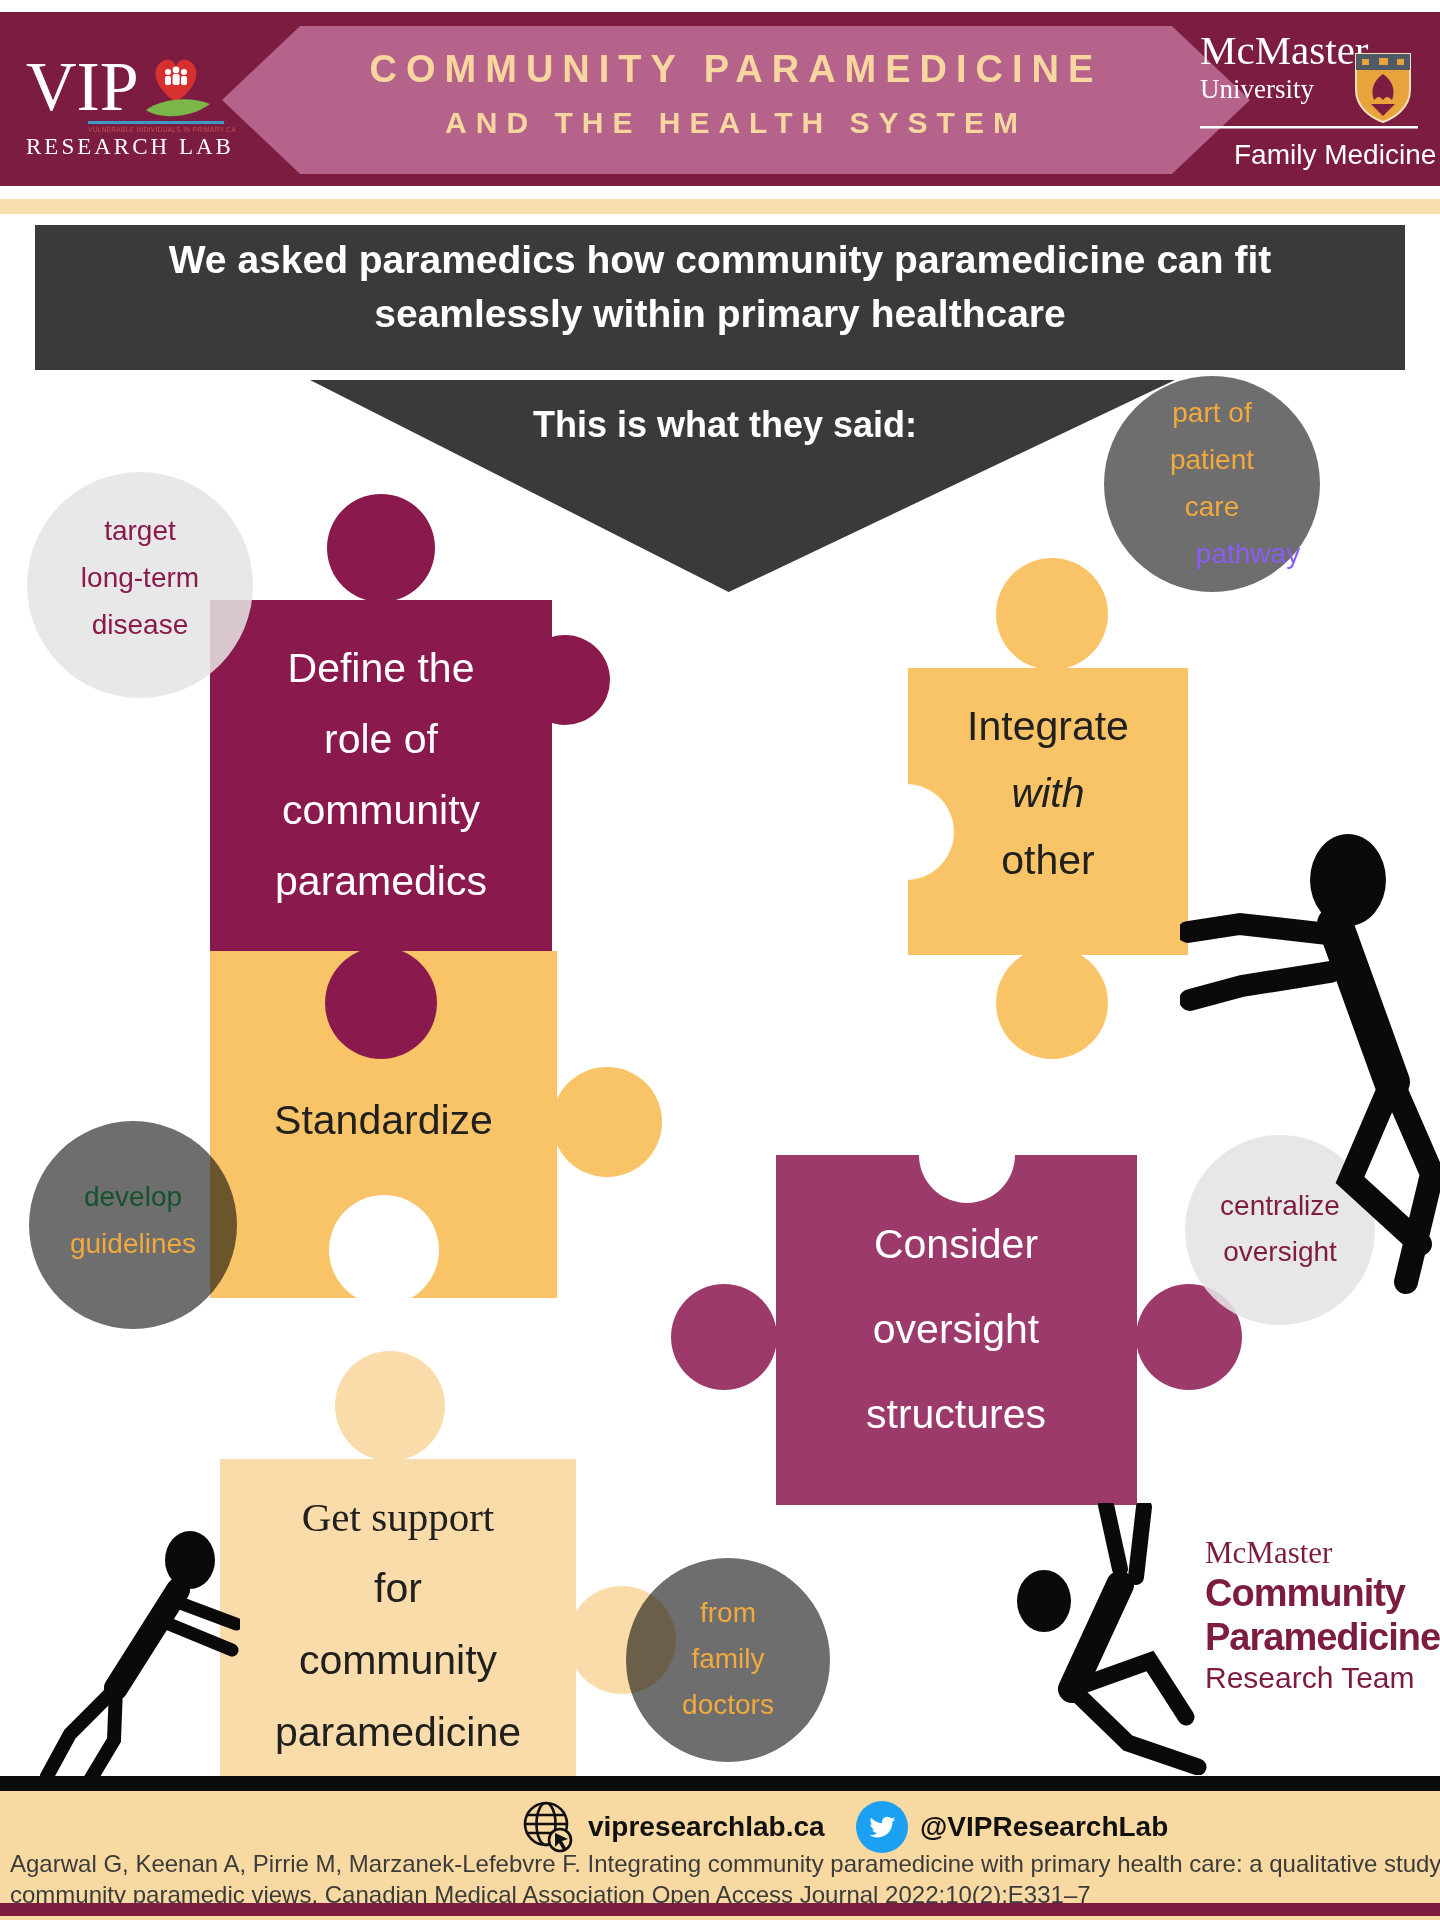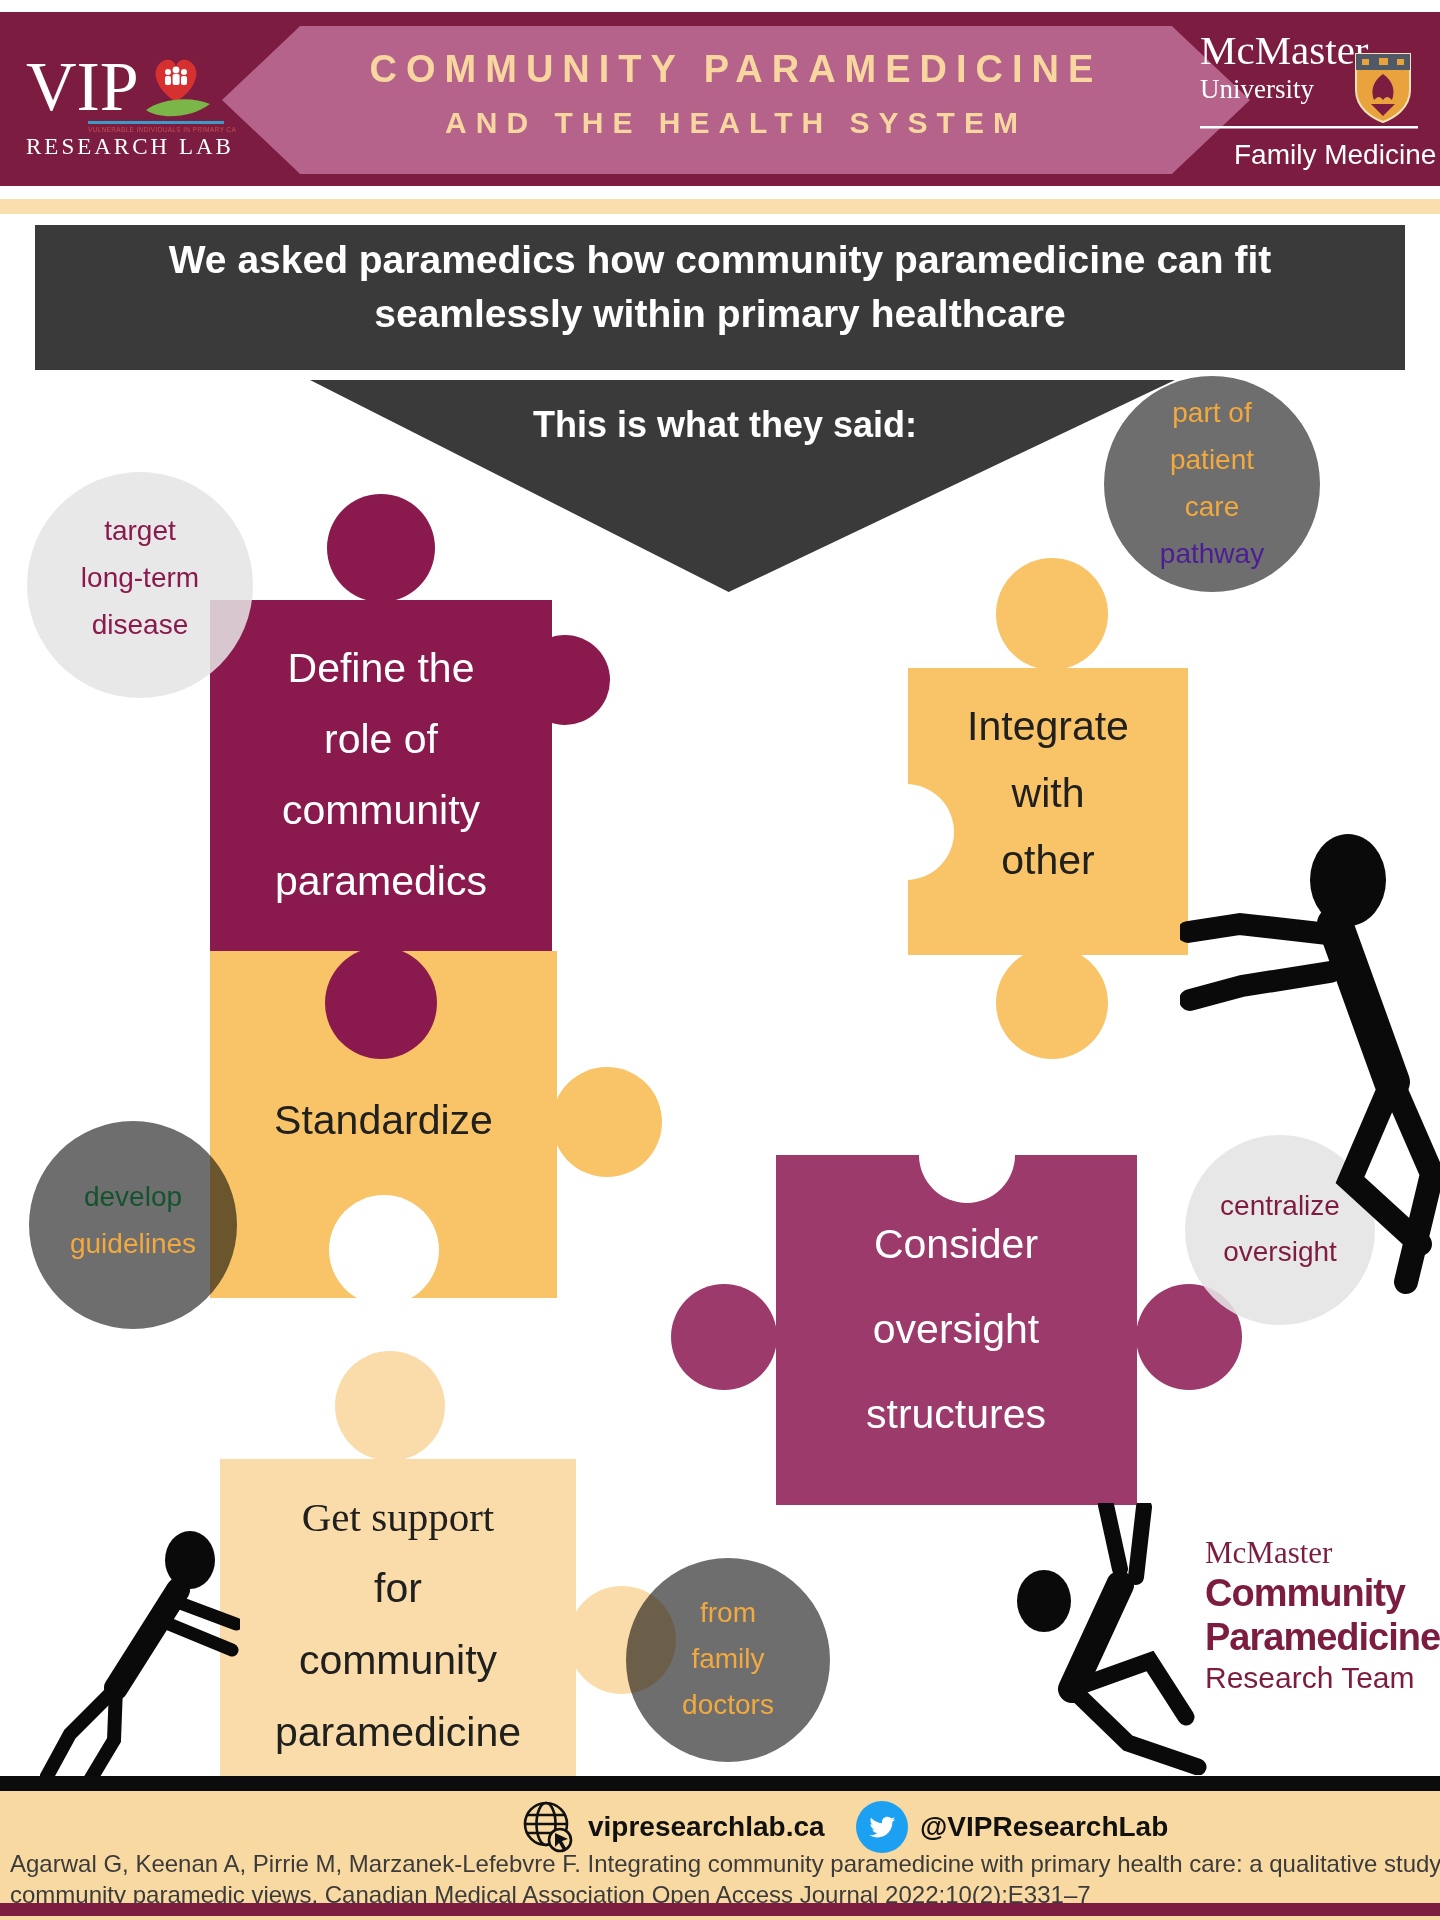--- a/index.html
+++ b/index.html
@@ -82,21 +82,21 @@
   <div class="piece" style="left:210px;top:951px;width:347px;height:347px;background:#f9c468;"></div>
   <div class="knob" style="left:552px;top:1067px;width:110px;height:110px;background:#f9c468;"></div>
   <div class="notch" style="left:329px;top:1195px;width:110px;height:110px;"></div>
   <div class="ln ptext" style="left:210px;top:1097px;width:347px;color:#20201e;">Standardize</div>
 
   <div class="piece" style="left:908px;top:668px;width:280px;height:287px;background:#f9c468;"></div>
   <div class="knob" style="left:996px;top:558px;width:112px;height:112px;background:#f9c468;"></div>
   <div class="knob" style="left:996px;top:947px;width:112px;height:112px;background:#f9c468;"></div>
   <div class="notch" style="left:858px;top:784px;width:96px;height:96px;"></div>
   <div class="ln ptext" style="left:898px;top:703px;width:300px;color:#20201e;">Integrate</div>
-  <div class="ln ptext" style="left:898px;top:770px;width:300px;color:#20201e;">with</div>
+  <div class="ln ptext" style="left:898px;top:770px;width:300px;color:#20201e;font-style:italic;">with</div>
   <div class="ln ptext" style="left:898px;top:837px;width:300px;color:#20201e;">other</div>
 
   <div class="piece" style="left:776px;top:1155px;width:361px;height:350px;background:#9c3a6b;"></div>
   <div class="knob" style="left:671px;top:1284px;width:106px;height:106px;background:#9c3a6b;"></div>
   <div class="knob" style="left:1136px;top:1284px;width:106px;height:106px;background:#9c3a6b;"></div>
   <div class="notch" style="left:919px;top:1107px;width:96px;height:96px;"></div>
   <div class="ln ptext" style="left:806px;top:1221px;width:300px;color:#ffffff;">Consider</div>
   <div class="ln ptext" style="left:806px;top:1306px;width:300px;color:#ffffff;">oversight</div>
   <div class="ln ptext" style="left:806px;top:1391px;width:300px;color:#ffffff;">structures</div>
 
@@ -110,21 +110,21 @@
 
   <div class="circle" style="left:27px;top:472px;width:226px;height:226px;background:rgba(229,228,228,0.86);z-index:4;"></div>
   <div class="ln btext" style="left:27px;top:515px;width:226px;color:#8a1a4d;">target</div>
   <div class="ln btext" style="left:27px;top:562px;width:226px;color:#8a1a4d;">long-term</div>
   <div class="ln btext" style="left:27px;top:609px;width:226px;color:#8a1a4d;">disease</div>
 
   <div class="circle" style="left:1104px;top:376px;width:216px;height:216px;background:#6e6e6e;mix-blend-mode:multiply;z-index:4;"></div>
   <div class="ln btext" style="left:1104px;top:397px;width:216px;color:#f2a93e;">part of</div>
   <div class="ln btext" style="left:1104px;top:444px;width:216px;color:#f2a93e;">patient</div>
   <div class="ln btext" style="left:1104px;top:491px;width:216px;color:#f2a93e;">care</div>
-  <div class="ln btext" style="left:1104px;top:538px;width:216px;color:#4c1d95;">pathway</div>
+  <div class="ln btext" style="left:1140px;top:538px;width:216px;color:#8b5cf6;">pathway</div>
 
   <div class="circle" style="left:29px;top:1121px;width:208px;height:208px;background:#6e6e6e;mix-blend-mode:multiply;z-index:4;"></div>
   <div class="ln btext" style="left:29px;top:1181px;width:208px;color:#14532d;">develop</div>
   <div class="ln btext" style="left:29px;top:1228px;width:208px;color:#f2a93e;">guidelines</div>
 
   <div class="circle" style="left:1185px;top:1135px;width:190px;height:190px;background:rgba(229,228,228,0.88);z-index:4;"></div>
   <div class="ln btext" style="left:1185px;top:1190px;width:190px;color:#7d1b40;">centralize</div>
   <div class="ln btext" style="left:1185px;top:1236px;width:190px;color:#7d1b40;">oversight</div>
 
   <div class="circle" style="left:626px;top:1558px;width:204px;height:204px;background:#6e6e6e;mix-blend-mode:multiply;z-index:4;"></div>

